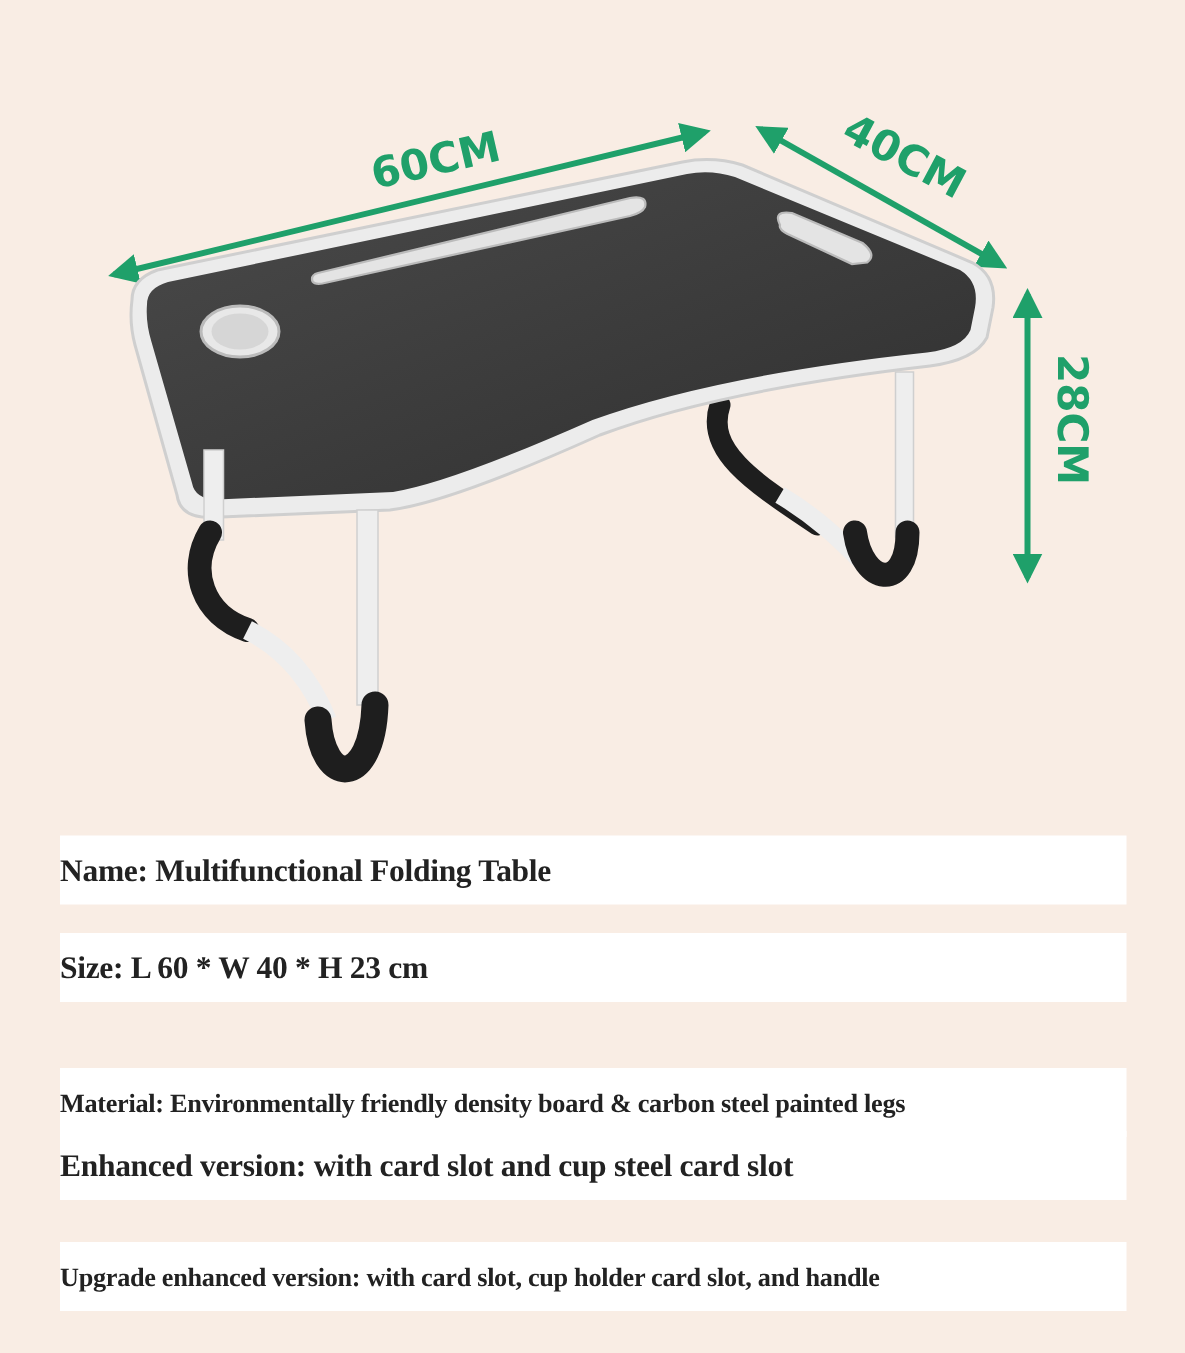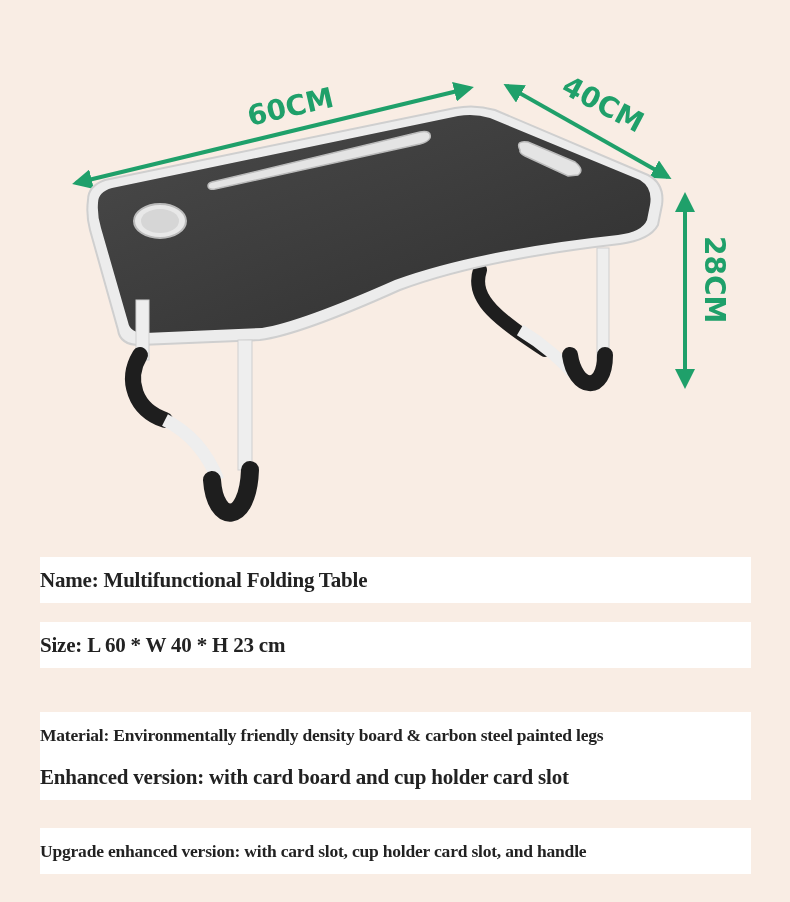--- a/index.html
+++ b/index.html
@@ -64,17 +64,17 @@
 <div class="spec lg" style="top:557px;">
   <span>Name: Multifunctional Folding Table</span>
 </div>
 <div class="spec lg" style="top:622px;">
   <span>Size: L 60 * W 40 * H 23 cm</span>
 </div>
 <div class="spec sm" style="top:689px;margin-top:23px;">
   <span>Material: Environmentally friendly density board &amp; carbon steel painted legs</span>
 </div>
 <div class="spec lg" style="top:754px;">
-  <span>Enhanced version: with card board and cup holder card slot</span>
+  <span>Enhanced version: with card slot and cup steel card slot</span>
 </div>
 <div class="spec sm" style="top:828px;">
   <span>Upgrade enhanced version: with card slot, cup holder card slot, and handle</span>
 </div>
 
 </body></html>

